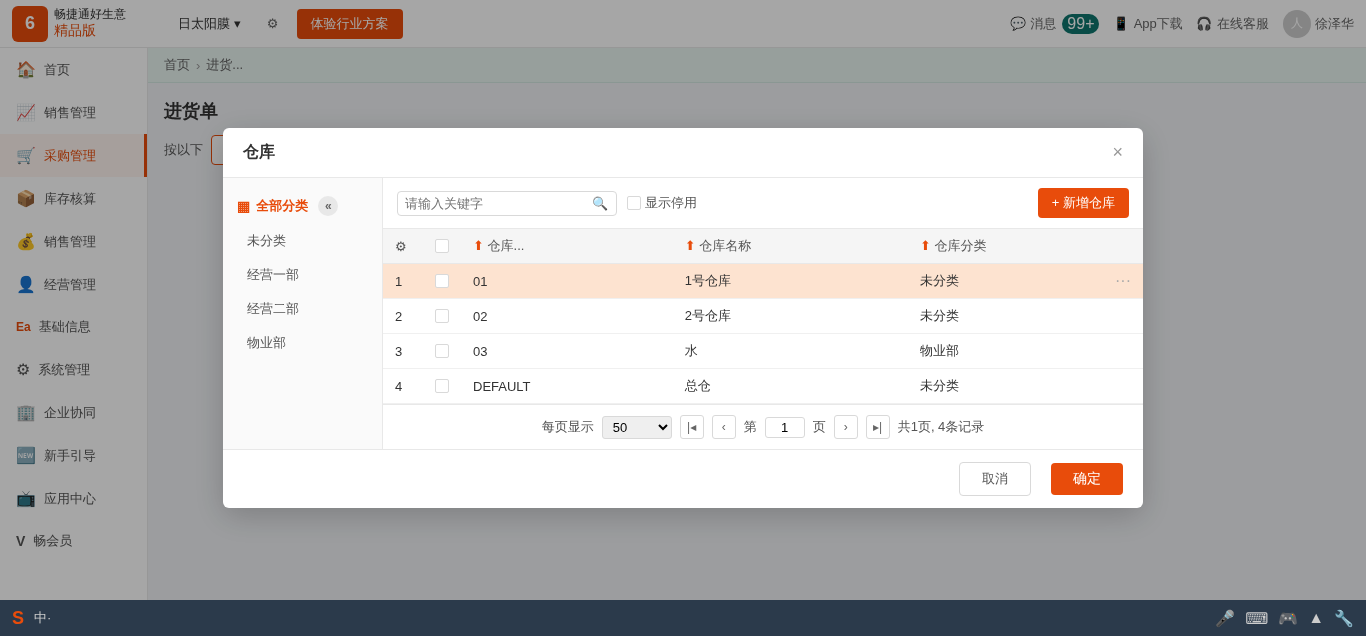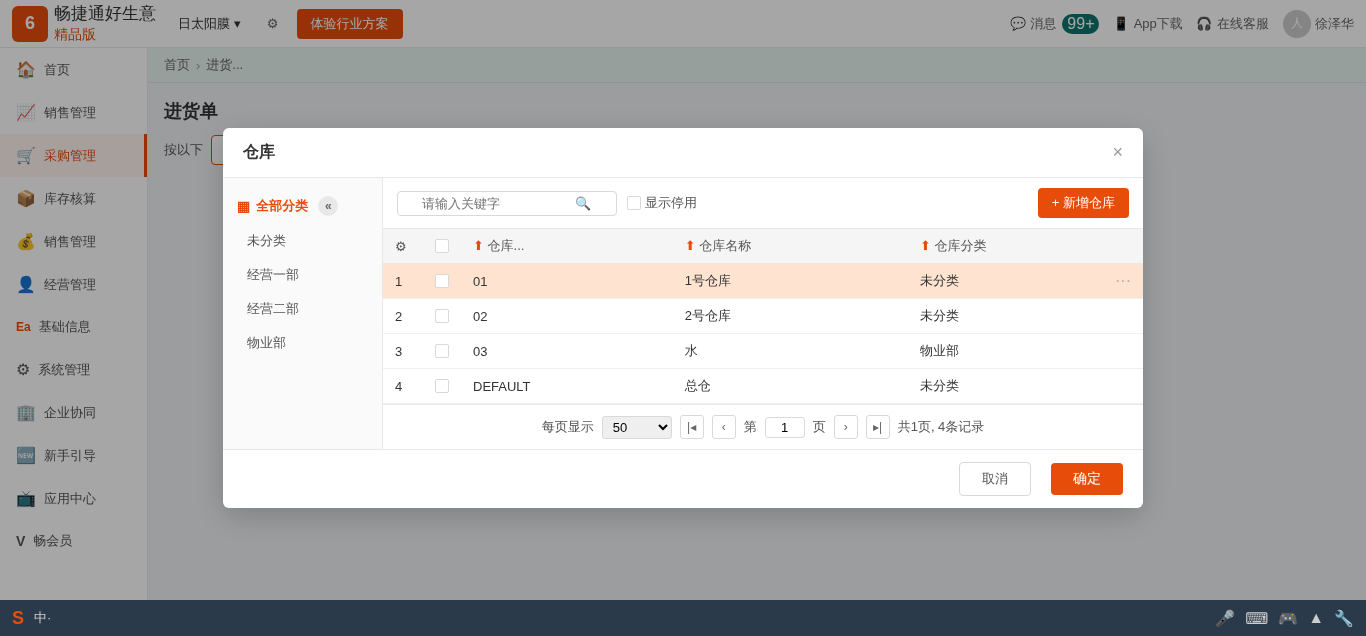--- a/index.html
+++ b/index.html
@@ -24,21 +24,21 @@
       gap: 6px;
       width: 148px;
     }
     .logo-icon {
       width: 36px; height: 36px;
       background: #e84c0b;
       border-radius: 6px;
       display: flex; align-items: center; justify-content: center;
       color: #fff; font-size: 18px; font-weight: bold;
     }
-    .logo-text { font-size: 17px; color: #333; line-height: 1.3; }
+    .logo-text { font-size: 12px; color: #333; line-height: 1.3; }
     .logo-badge { font-size: 14px; color: #e84c0b; }
     .header-middle { flex: 1; display: flex; align-items: center; gap: 10px; }
     .company-selector {
       display: flex; align-items: center; gap: 4px;
       color: #333; font-size: 13px; cursor: pointer;
       padding: 4px 8px; border-radius: 4px;
     }
     .settings-icon {
       width: 28px; height: 28px;
       display: flex; align-items: center; justify-content: center;
@@ -192,21 +192,21 @@
     .modal-main { flex: 1; display: flex; flex-direction: column; overflow: hidden; }
     .modal-toolbar {
       padding: 10px 14px;
       display: flex; align-items: center; gap: 10px;
       border-bottom: 1px solid #e8e8e8;
     }
     .search-input-wrap {
       display: flex; align-items: center;
       border: 1px solid #d9d9d9;
       border-radius: 4px;
-      padding: 4px 24px;
+      padding: 4px 7px;
       gap: 6px;
       background: #fff;
       width: 220px;
     }
     .search-input-wrap input {
       border: none; outline: none;
       font-size: 13px; width: 100%;
       color: #999;
     }
     .search-icon-wrap { color: #aaa; cursor: pointer; }

